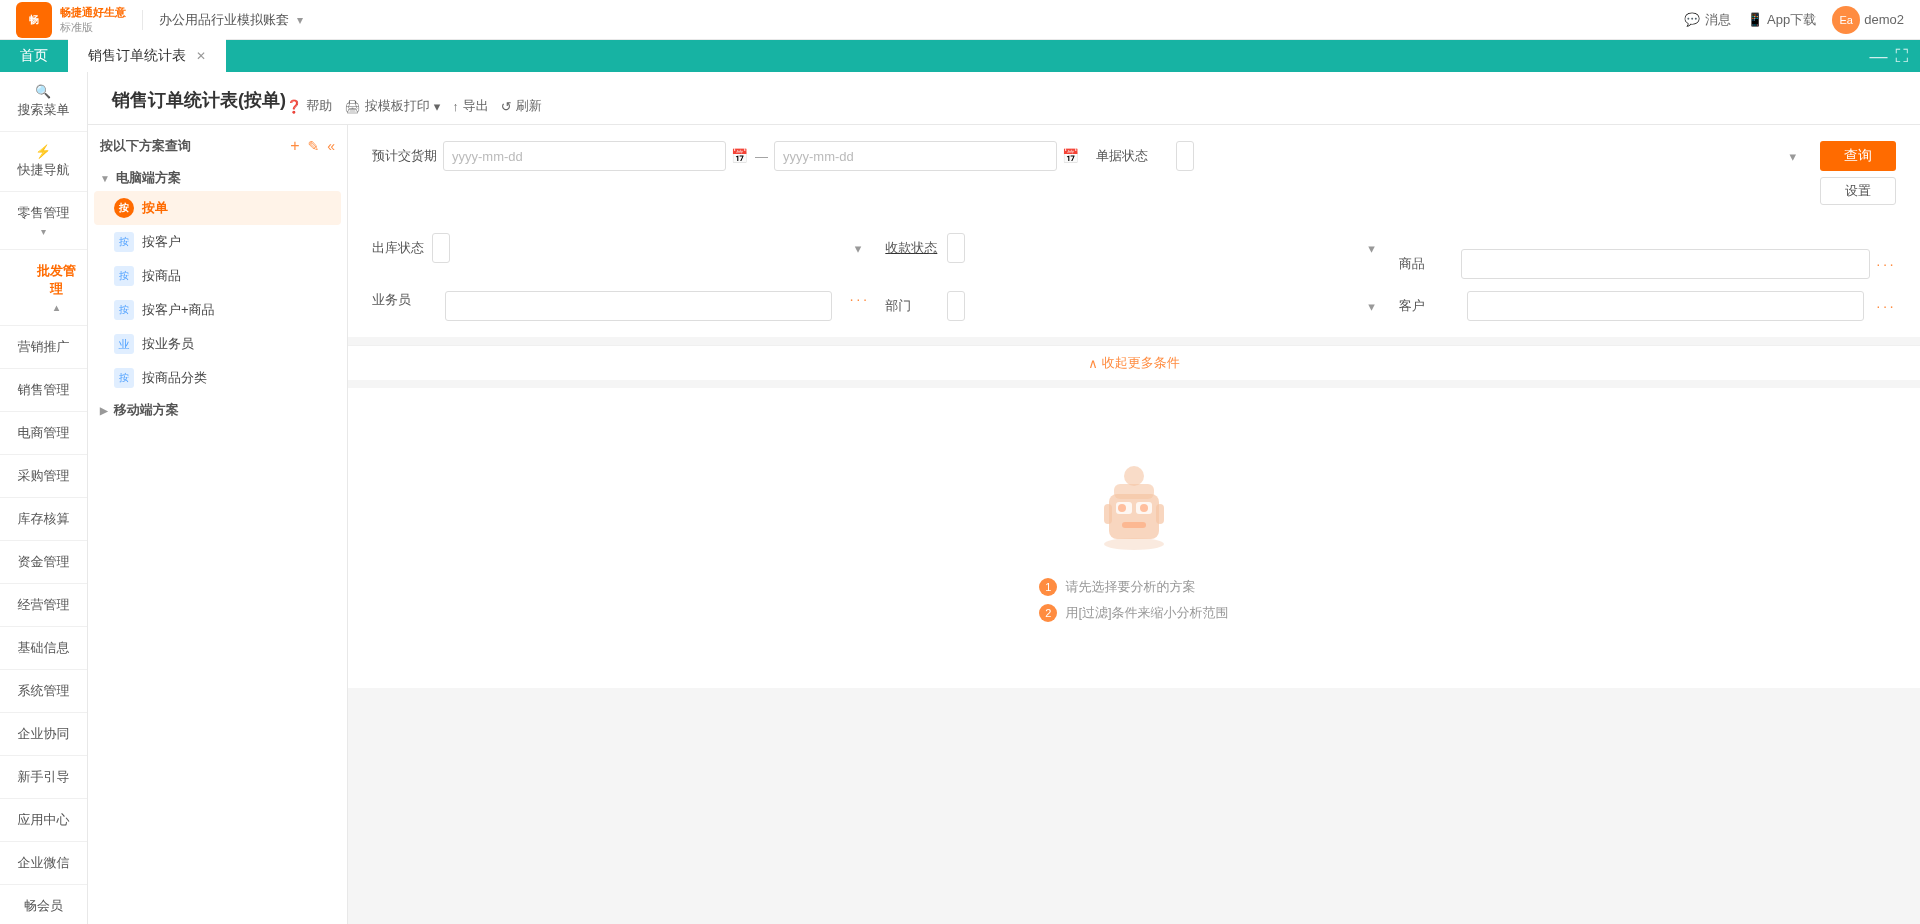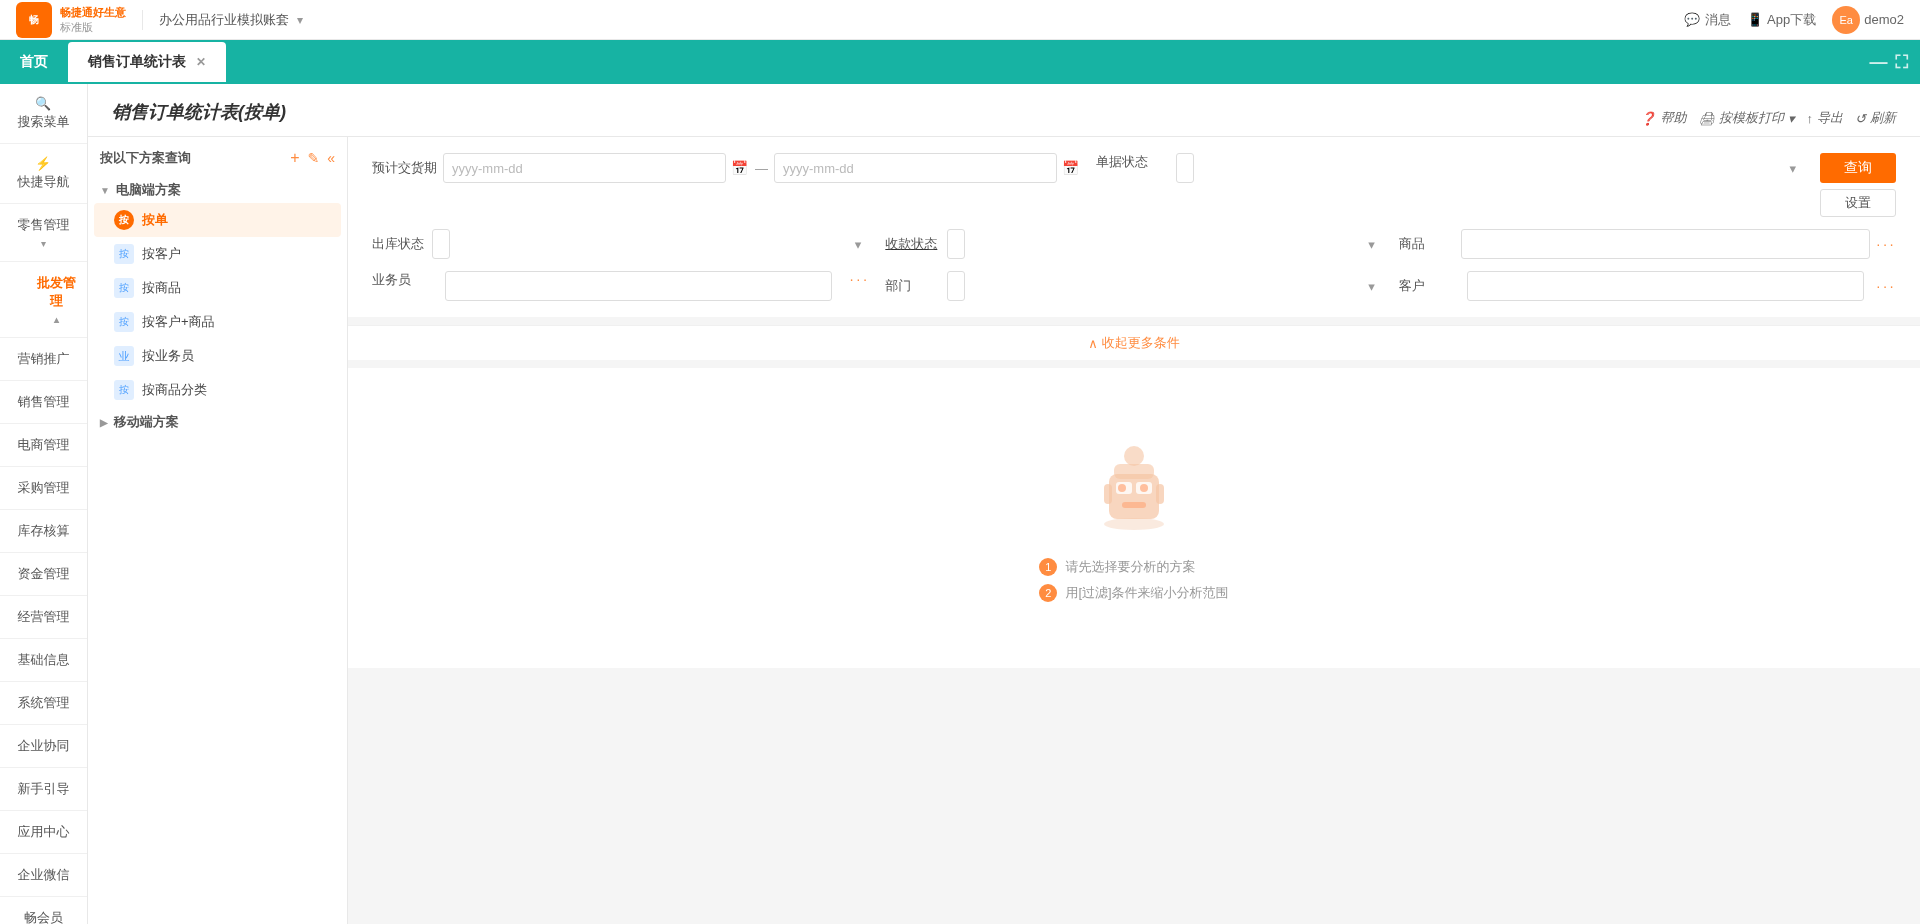--- a/index.html
+++ b/index.html
@@ -7,21 +7,21 @@
 
     
     .top-bar { height: 40px; background: #fff; display: flex; align-items: center; padding: 0 16px; border-bottom: 1px solid #e8e8e8; justify-content: space-between; flex-shrink: 0; }
     .top-bar-left { display: flex; align-items: center; gap: 8px; }
     .brand-logo { width: 36px; height: 36px; background: #ff6b00; border-radius: 6px; display: flex; align-items: center; justify-content: center; color: #fff; font-size: 10px; font-weight: bold; }
     .top-bar-right { display: flex; align-items: center; gap: 16px; color: #666; font-size: 13px; }
     .top-bar-right .icon-item { display: flex; align-items: center; gap: 4px; cursor: pointer; }
     .avatar { width: 28px; height: 28px; border-radius: 50%; background: #ff8c40; display: flex; align-items: center; justify-content: center; color: #fff; font-size: 11px; }
 
     
-    .tab-bar { height: 44px; background: #17b3a3; display: flex; align-items: center; padding: 0 0; flex-shrink: 0; font-weight: bold; }
+    .tab-bar { height: 32px; background: #17b3a3; display: flex; align-items: center; padding: 0 0; flex-shrink: 0; }
     .tab-item { height: 40px; display: flex; align-items: center; padding: 0 20px; color: rgba(255,255,255,0.85); cursor: pointer; font-size: 14px; gap: 6px; }
     .tab-item.active { background: #fff; color: #333; border-radius: 4px 4px 0 0; }
     .tab-close { font-size: 12px; color: #999; cursor: pointer; margin-left: 4px; }
     .tab-home { background: transparent; color: #fff; }
     .tab-expand { margin-left: auto; display: flex; align-items: center; gap: 8px; padding-right: 12px; }
     .tab-expand span { color: rgba(255,255,255,0.8); font-size: 18px; cursor: pointer; }
 
     
     .main-layout { display: flex; flex: 1; overflow: hidden; }
 
@@ -30,21 +30,21 @@
     .sidebar-item { padding: 12px 0; text-align: center; cursor: pointer; color: #555; font-size: 13px; border-bottom: 1px solid #f0f0f0; display: flex; flex-direction: column; align-items: center; gap: 2px; }
     .sidebar-item.has-arrow { flex-direction: column; justify-content: center; gap: 4px; align-items: center; padding: 12px 8px; }
     .sidebar-item .arrow { font-size: 10px; color: #999; }
     .sidebar-item.active-menu { color: #ff6b00; font-weight: bold; padding-left: 34px; }
 
     
     .content-area { flex: 1; display: flex; flex-direction: column; overflow: hidden; }
 
     
     .page-header { background: #fff; padding: 16px 24px 0 24px; border-bottom: 1px solid #e8e8e8; flex-shrink: 0; }
-    .page-title-row { display: flex; align-items: center; justify-content: space-between; margin-bottom: 0; font-style: italic; }
+    .page-title-row { display: flex; align-items: center; justify-content: flex-start; margin-bottom: 0; }
     .page-title { font-size: 18px; font-weight: bold; color: #333; margin-bottom: 12px; }
     .page-actions { display: flex; align-items: center; gap: 12px; font-size: 13px; color: #666; }
     .page-actions .action-btn { display: flex; align-items: center; gap: 4px; cursor: pointer; }
 
     
     .body-area { display: flex; flex: 1; overflow: hidden; }
     .left-panel { width: 260px; background: #fff; border-right: 1px solid #e8e8e8; flex-shrink: 0; padding: 12px 0; overflow-y: auto; }
     .left-panel-header { display: flex; align-items: center; justify-content: space-between; padding: 0 12px 8px 12px; }
     .left-panel-title { font-size: 13px; color: #555; font-weight: bold; }
     .left-panel-icons { display: flex; gap: 8px; align-items: center; color: #ff8c40; font-size: 16px; }
@@ -278,21 +278,21 @@
 
             <div style="display:flex;align-items:center;gap:6px;flex:1;">
               <span class="filter-label">预计交货期</span>
               <input type="text" class="filter-input" style="flex: 1 1 0%;" placeholder="yyyy-mm-dd">
               <span class="cal-icon">📅</span>
               <span class="date-sep">—</span>
               <input type="text" class="filter-input" style="flex: 1 1 0%;" placeholder="yyyy-mm-dd">
               <span class="cal-icon">📅</span>
             </div>
 
-            <div style="display:flex;align-items:flex-start;gap:24px;flex:1;">
+            <div style="display:flex;align-items:center;gap:24px;flex:1;">
               <span class="filter-label">单据状态</span>
               <div style="flex:1;position:relative;">
                 <select class="filter-select"></select>
                 <span style="position:absolute;right:8px;top:50%;transform:translateY(-50%);color:#999;pointer-events:none;">▾</span>
               </div>
             </div>
 
             <div style="display:flex;flex-direction:column;gap:6px;flex-shrink:0;">
               <button class="btn-query">查询</button>
               <button class="btn-setting">设置</button>
@@ -309,21 +309,21 @@
             </div>
 
             <div style="display:flex;align-items:center;gap:6px;flex:1;text-decoration:underline;">
               <span class="filter-label">收款状态</span>
               <div style="flex:1;position:relative;">
                 <select class="filter-select"></select>
                 <span style="position:absolute;right:8px;top:50%;transform:translateY(-50%);color:#999;pointer-events:none;">▾</span>
               </div>
             </div>
 
-            <div style="display:flex;align-items:center;gap:6px;flex:1;">
+            <div style="display:flex;align-items:center;gap:6px;flex:1;margin-top:32px;">
               <span class="filter-label">商品</span>
               <input type="text" class="filter-input" style="flex: 1 1 0%;">
               <span class="more-dots">···</span>
             </div>
           </div>
 
           <div class="filter-row">
             <div style="display:flex;gap:17px;flex:1;">
               <span class="filter-label">业务员</span>
               <input type="text" class="filter-input" style="flex: 1 1 0%;">

